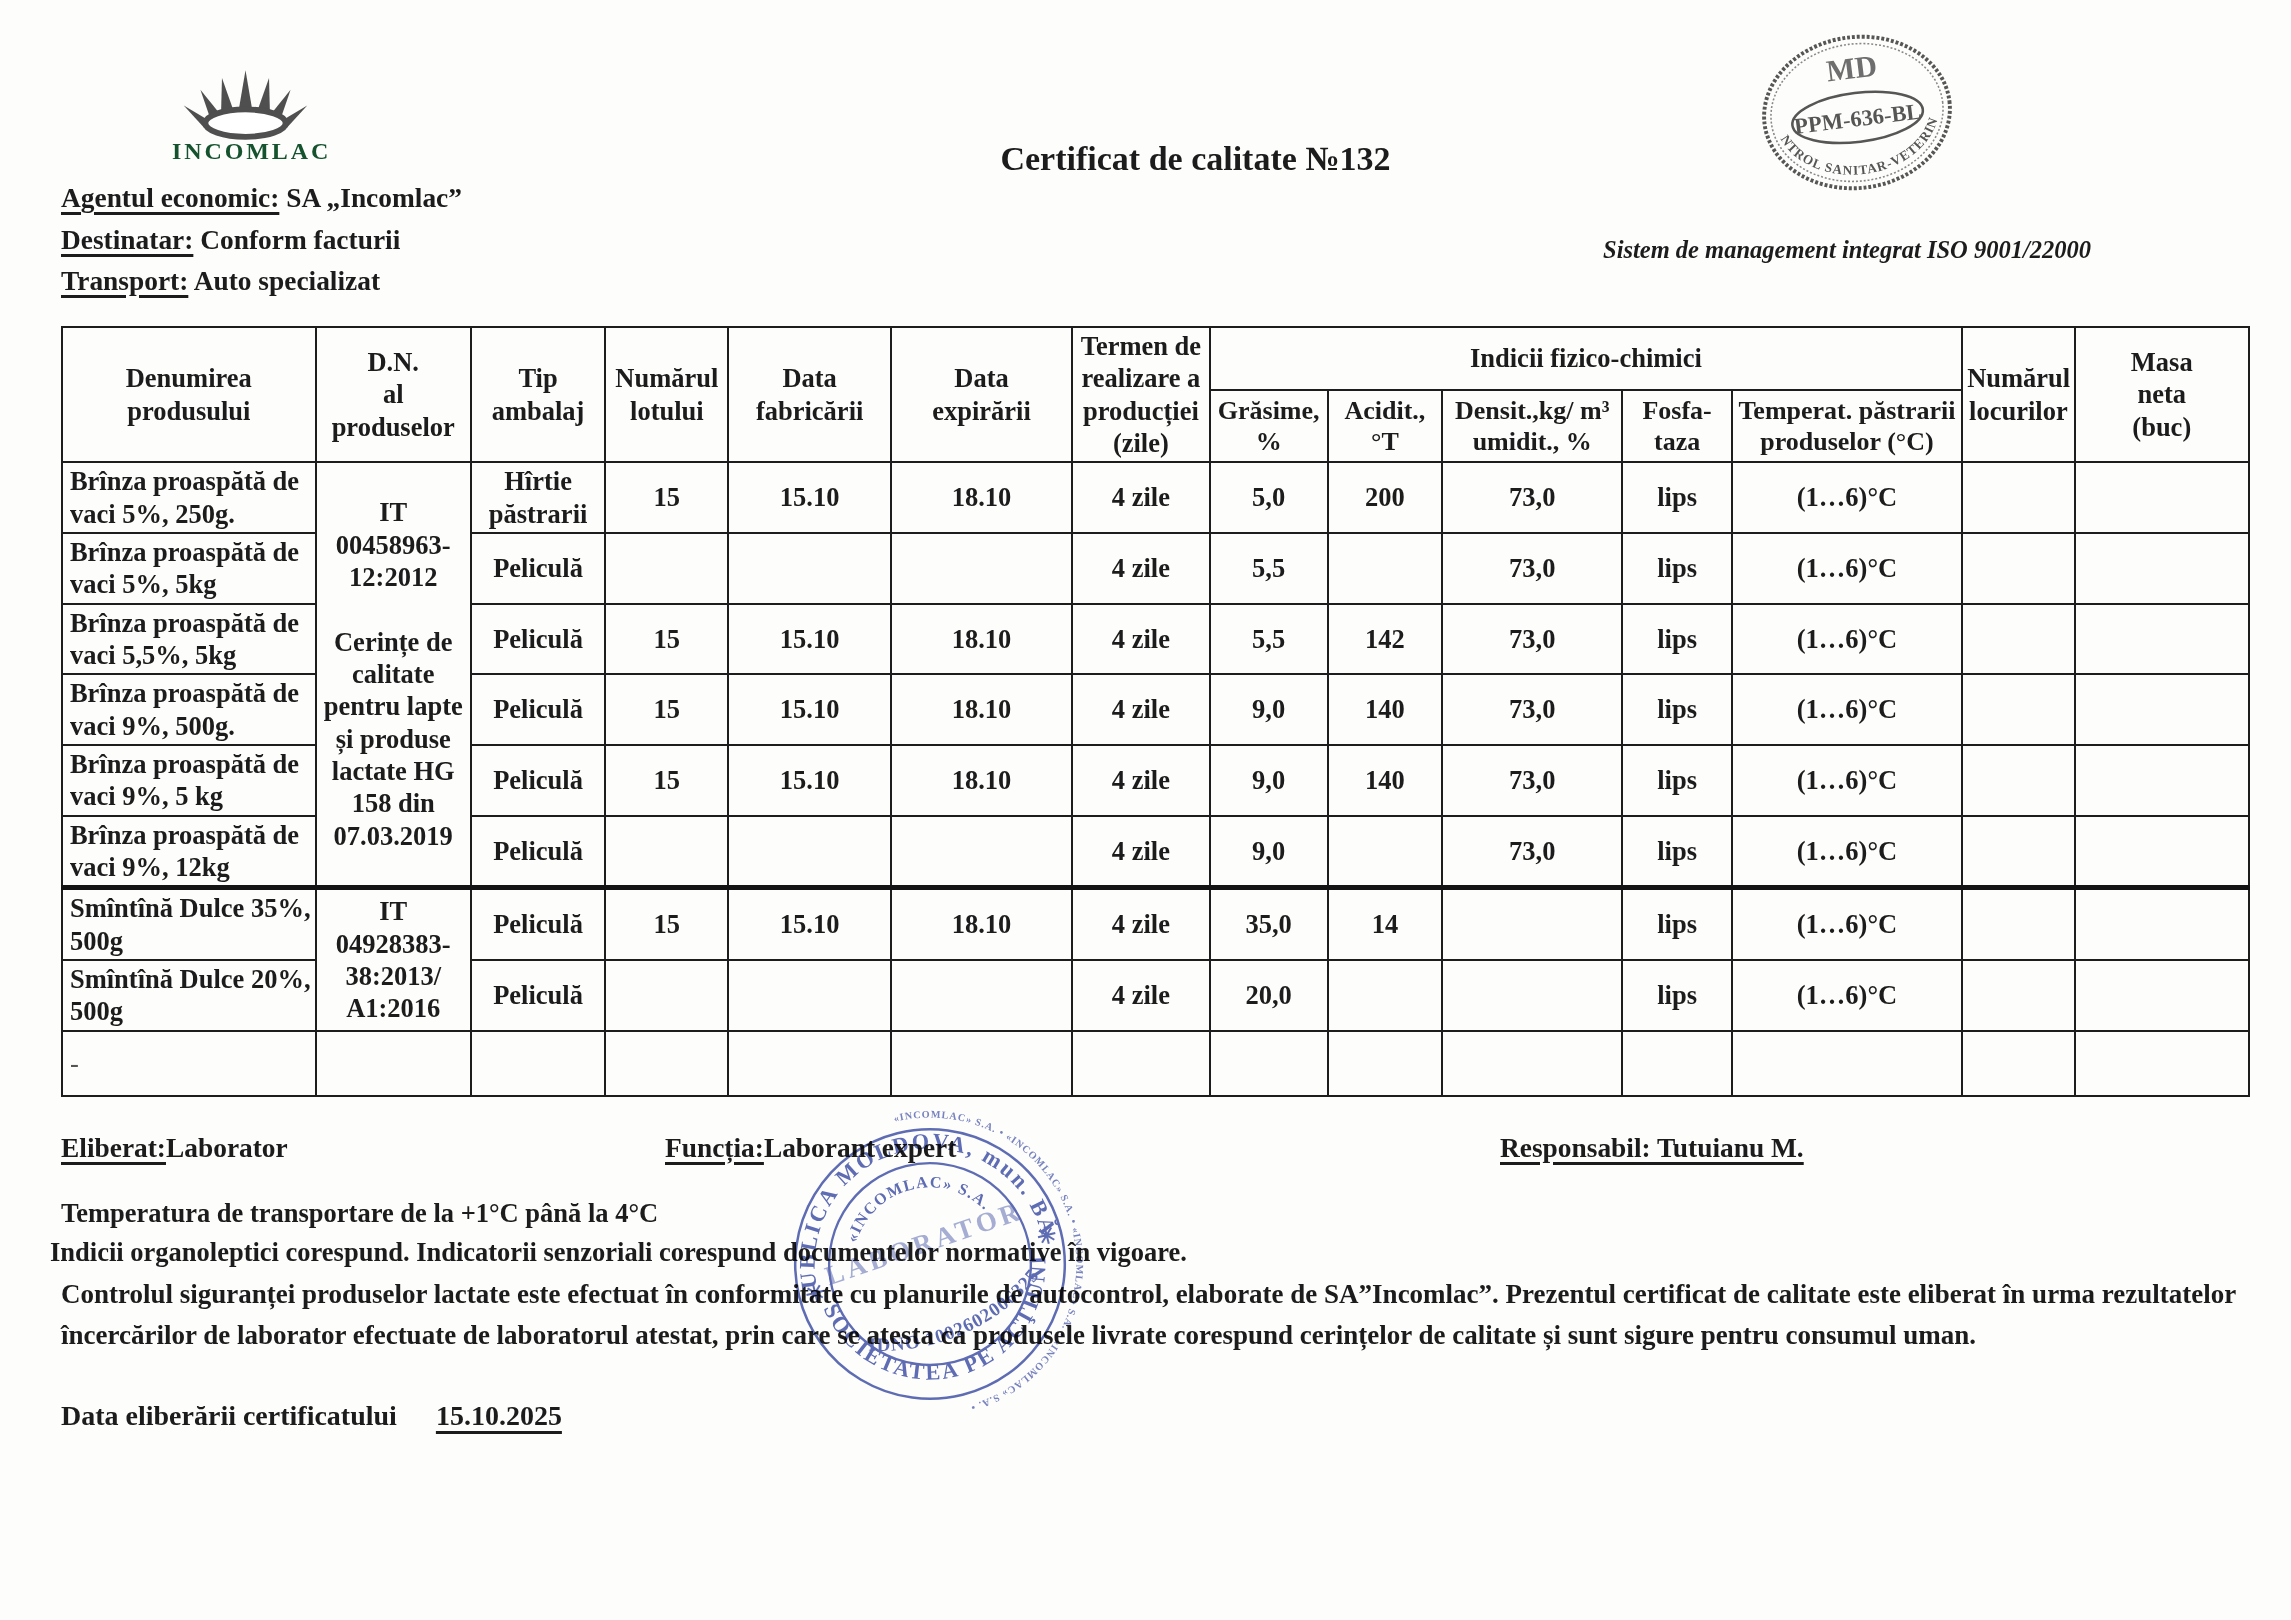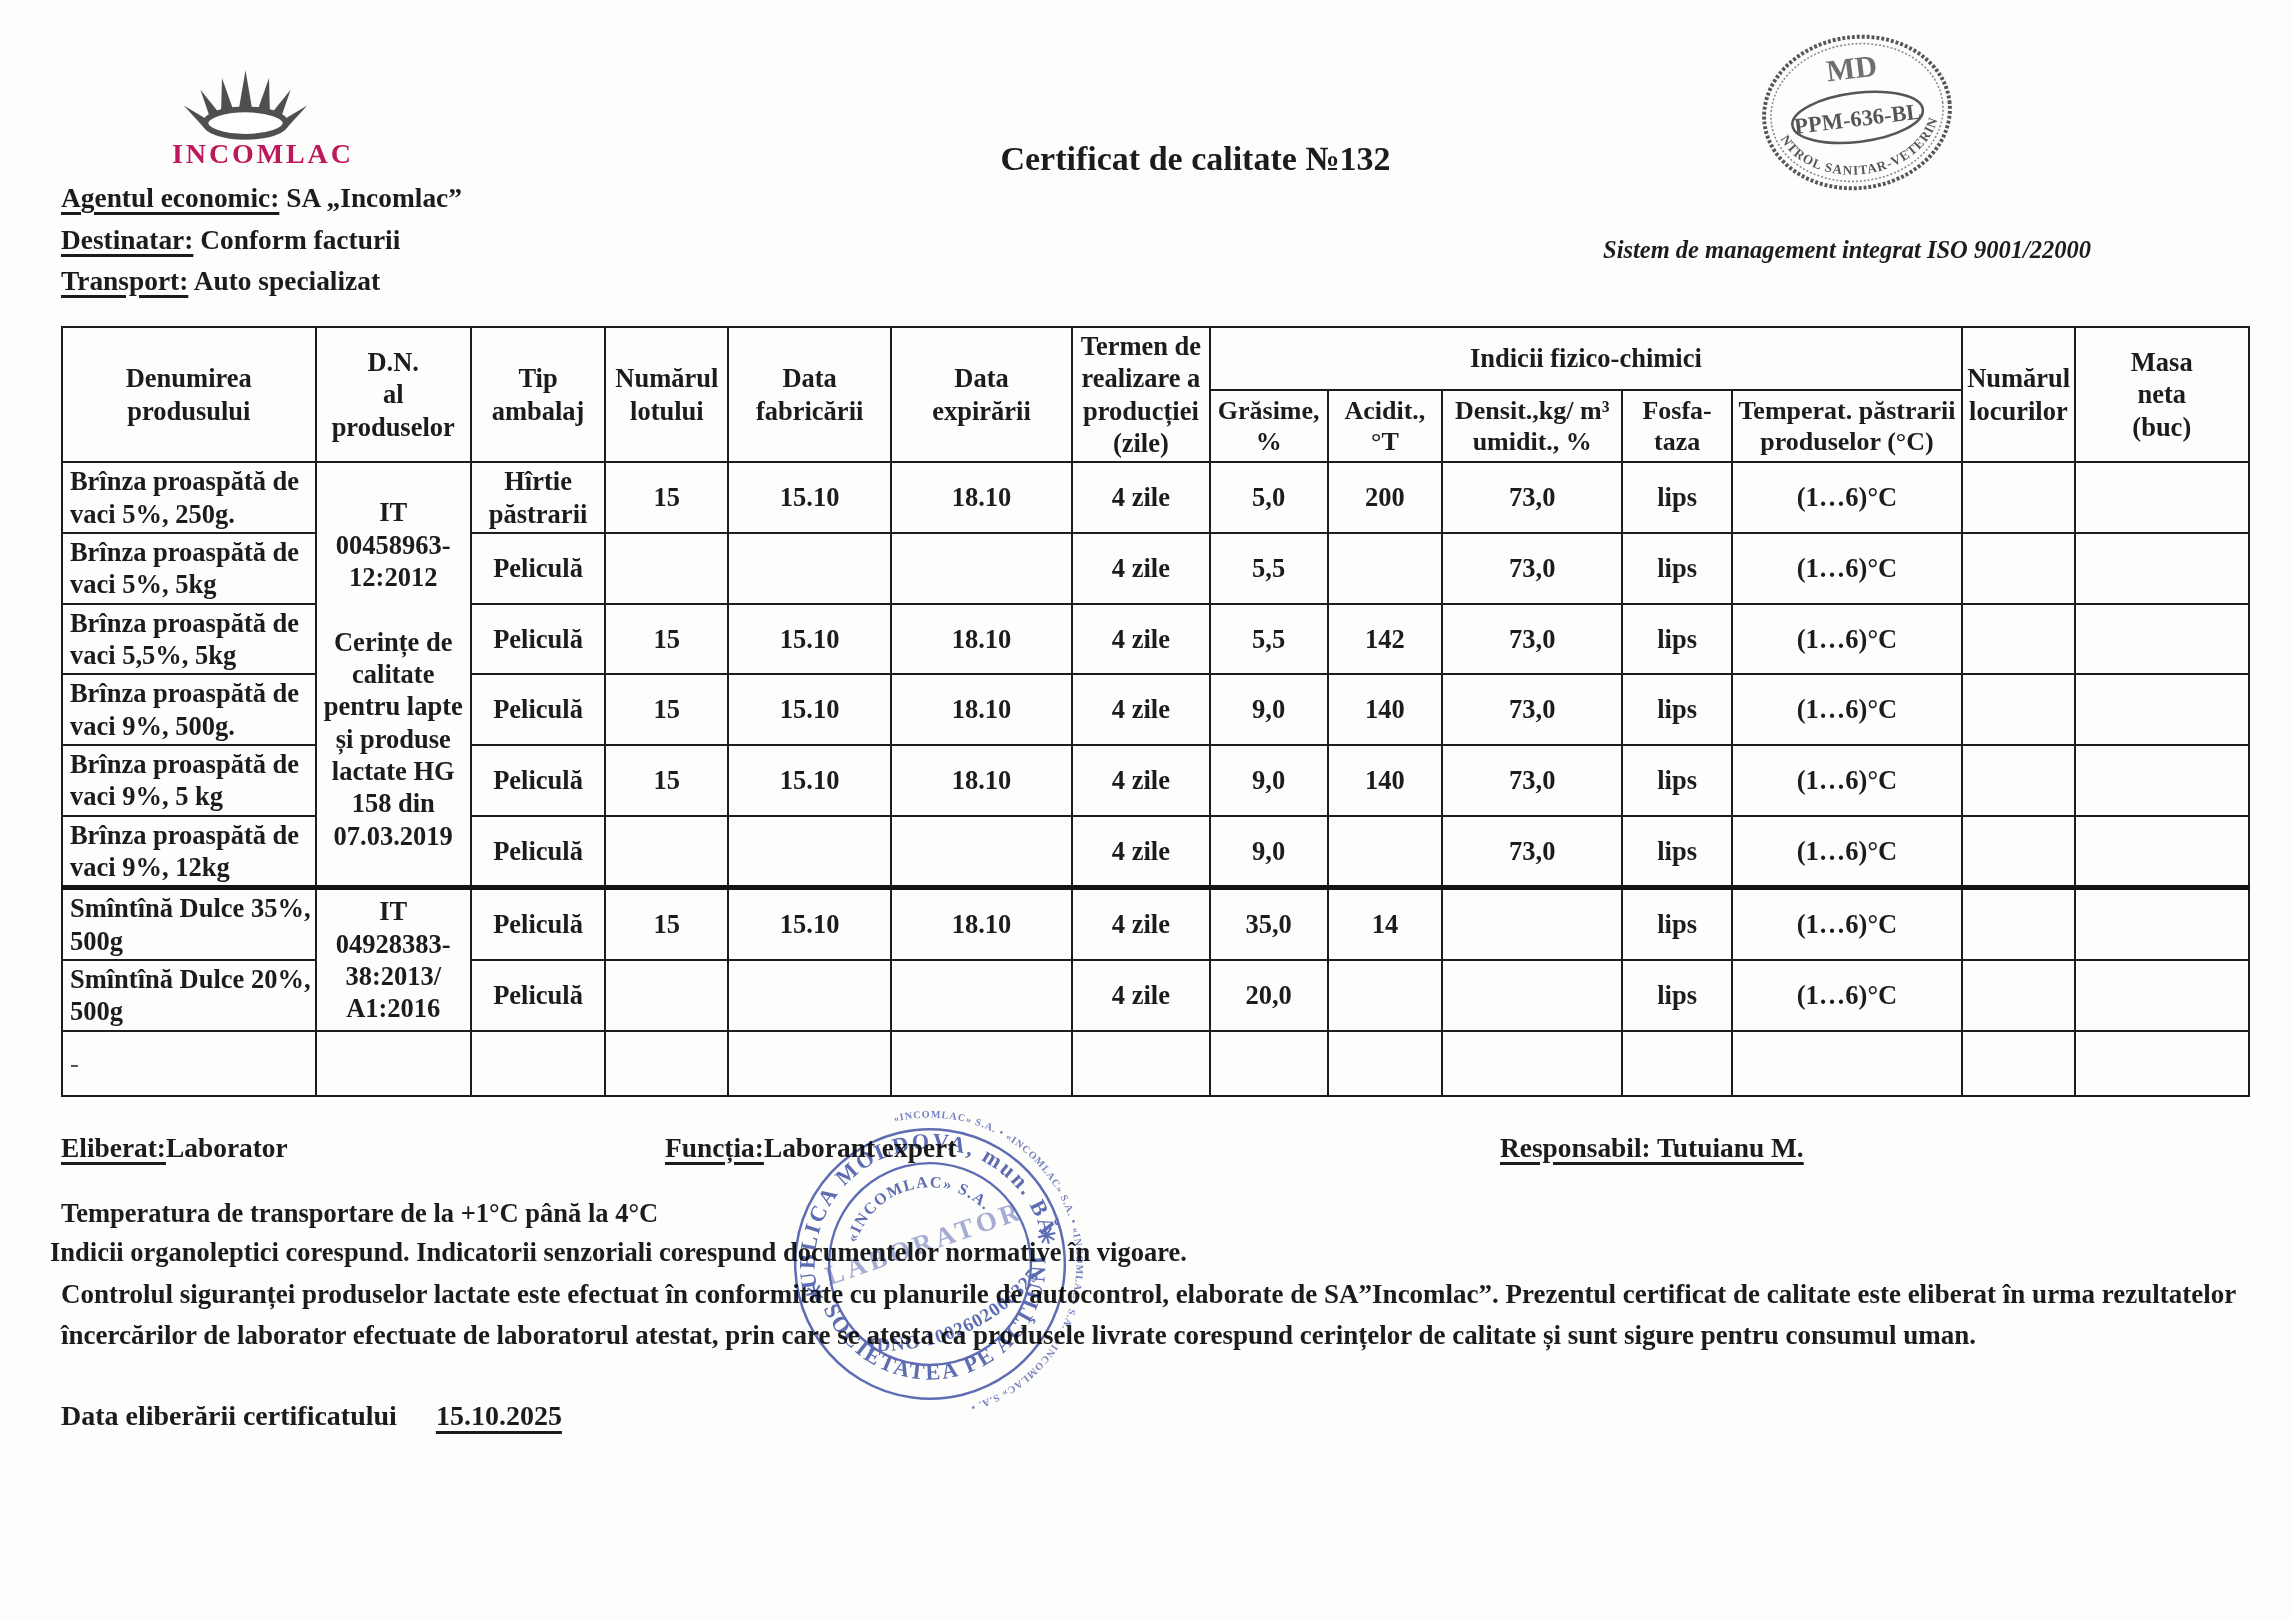--- a/index.html
+++ b/index.html
@@ -7,21 +7,21 @@
     width:2292px;height:1620px;position:relative;overflow:hidden;
     background:#fdfdfc;color:#1c1c1c;
     font-family:"Liberation Serif","DejaVu Serif",serif;font-weight:bold;
   }
   .abs{position:absolute;}
   .u{text-decoration:underline;text-decoration-thickness:2.9px;text-underline-offset:4.9px;}
   .pre{white-space:pre-line;}
 
   
   .logo-wrap{left:172px;top:69px;width:147px;text-align:center;}
-  .logo-text{font-size:28px;letter-spacing:2.9px;color:#be185d;margin-top:-5.9px;text-align:center;}
+  .logo-text{font-size:24px;letter-spacing:2.9px;color:#14532d;margin-top:-5.9px;text-align:center;}
   .doc-title{left:882px;top:140px;width:627px;text-align:center;font-size:34px;}
   .iso-line{left:1603px;top:236px;font-size:24.5px;font-style:italic;}
   .info-block{left:61px;top:178px;font-size:27.4px;line-height:1.52;}
   .oval-stamp{left:1757px;top:29px;width:200px;height:167px;opacity:.88;}
 
   
   #cert-table{position:absolute;left:61px;top:326px;width:2189px;
     border-collapse:collapse;table-layout:fixed;}
   #cert-table th,#cert-table td{
     border:2px solid #1d1d1d;padding:2px 3.9px;

